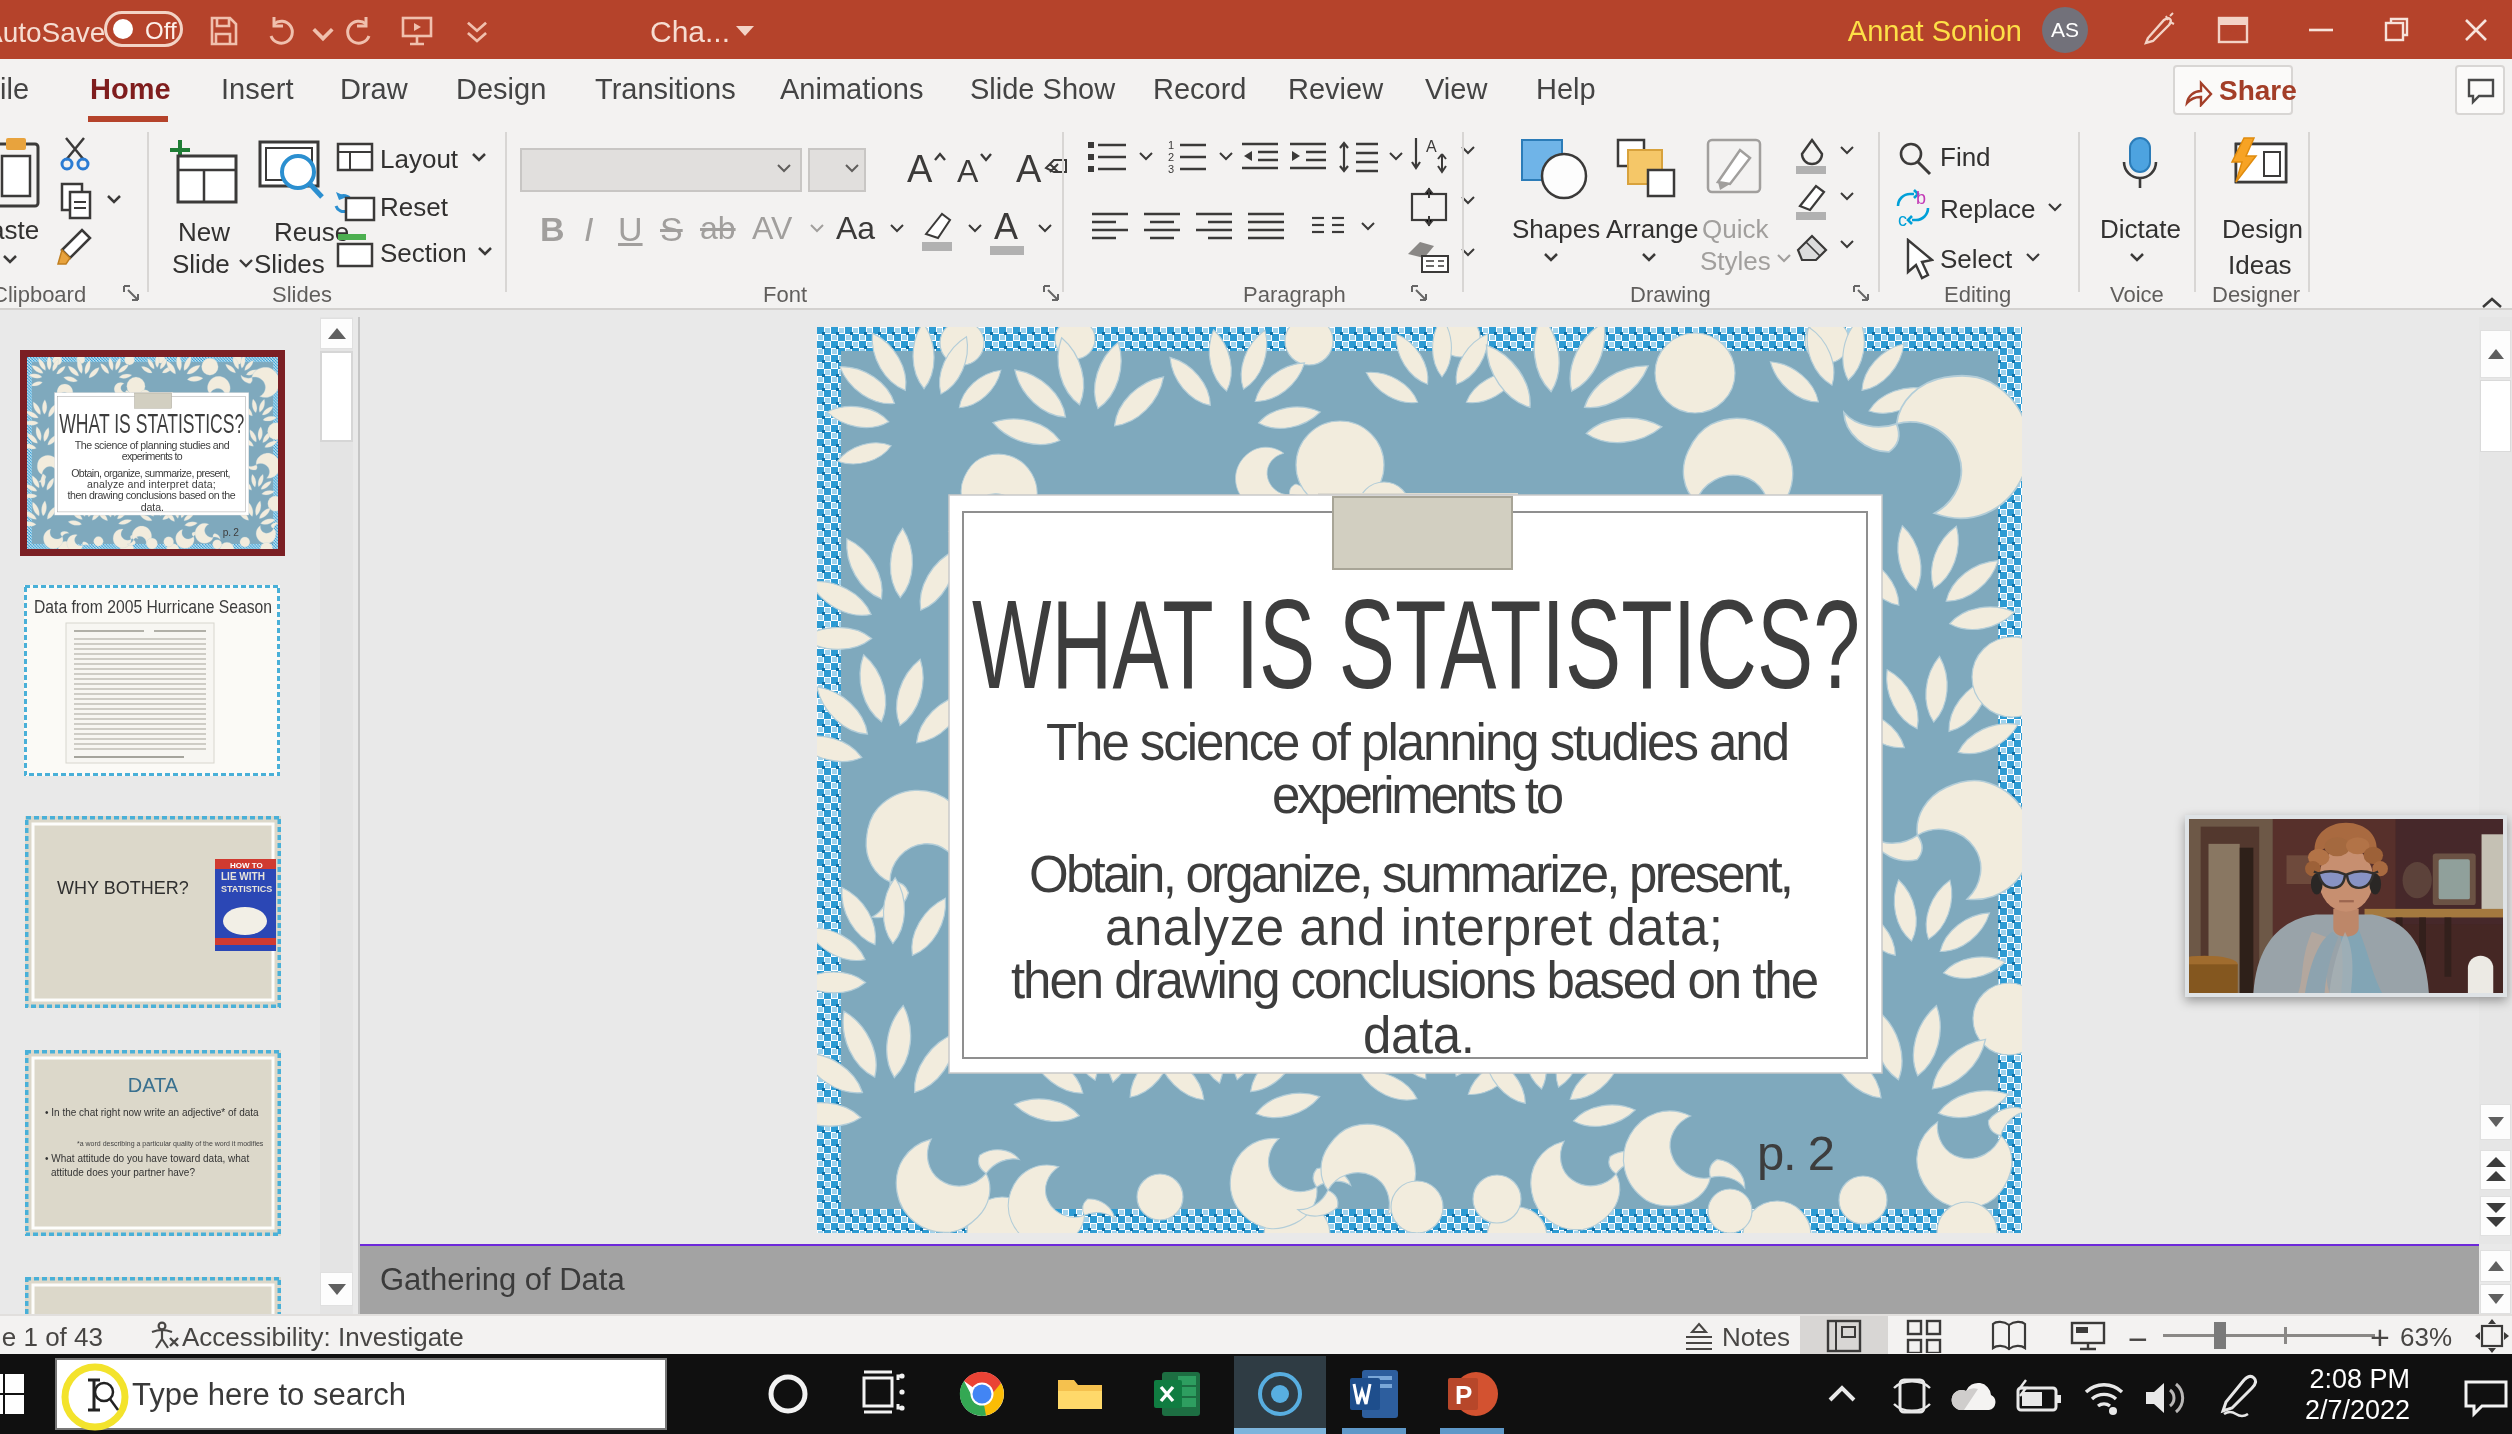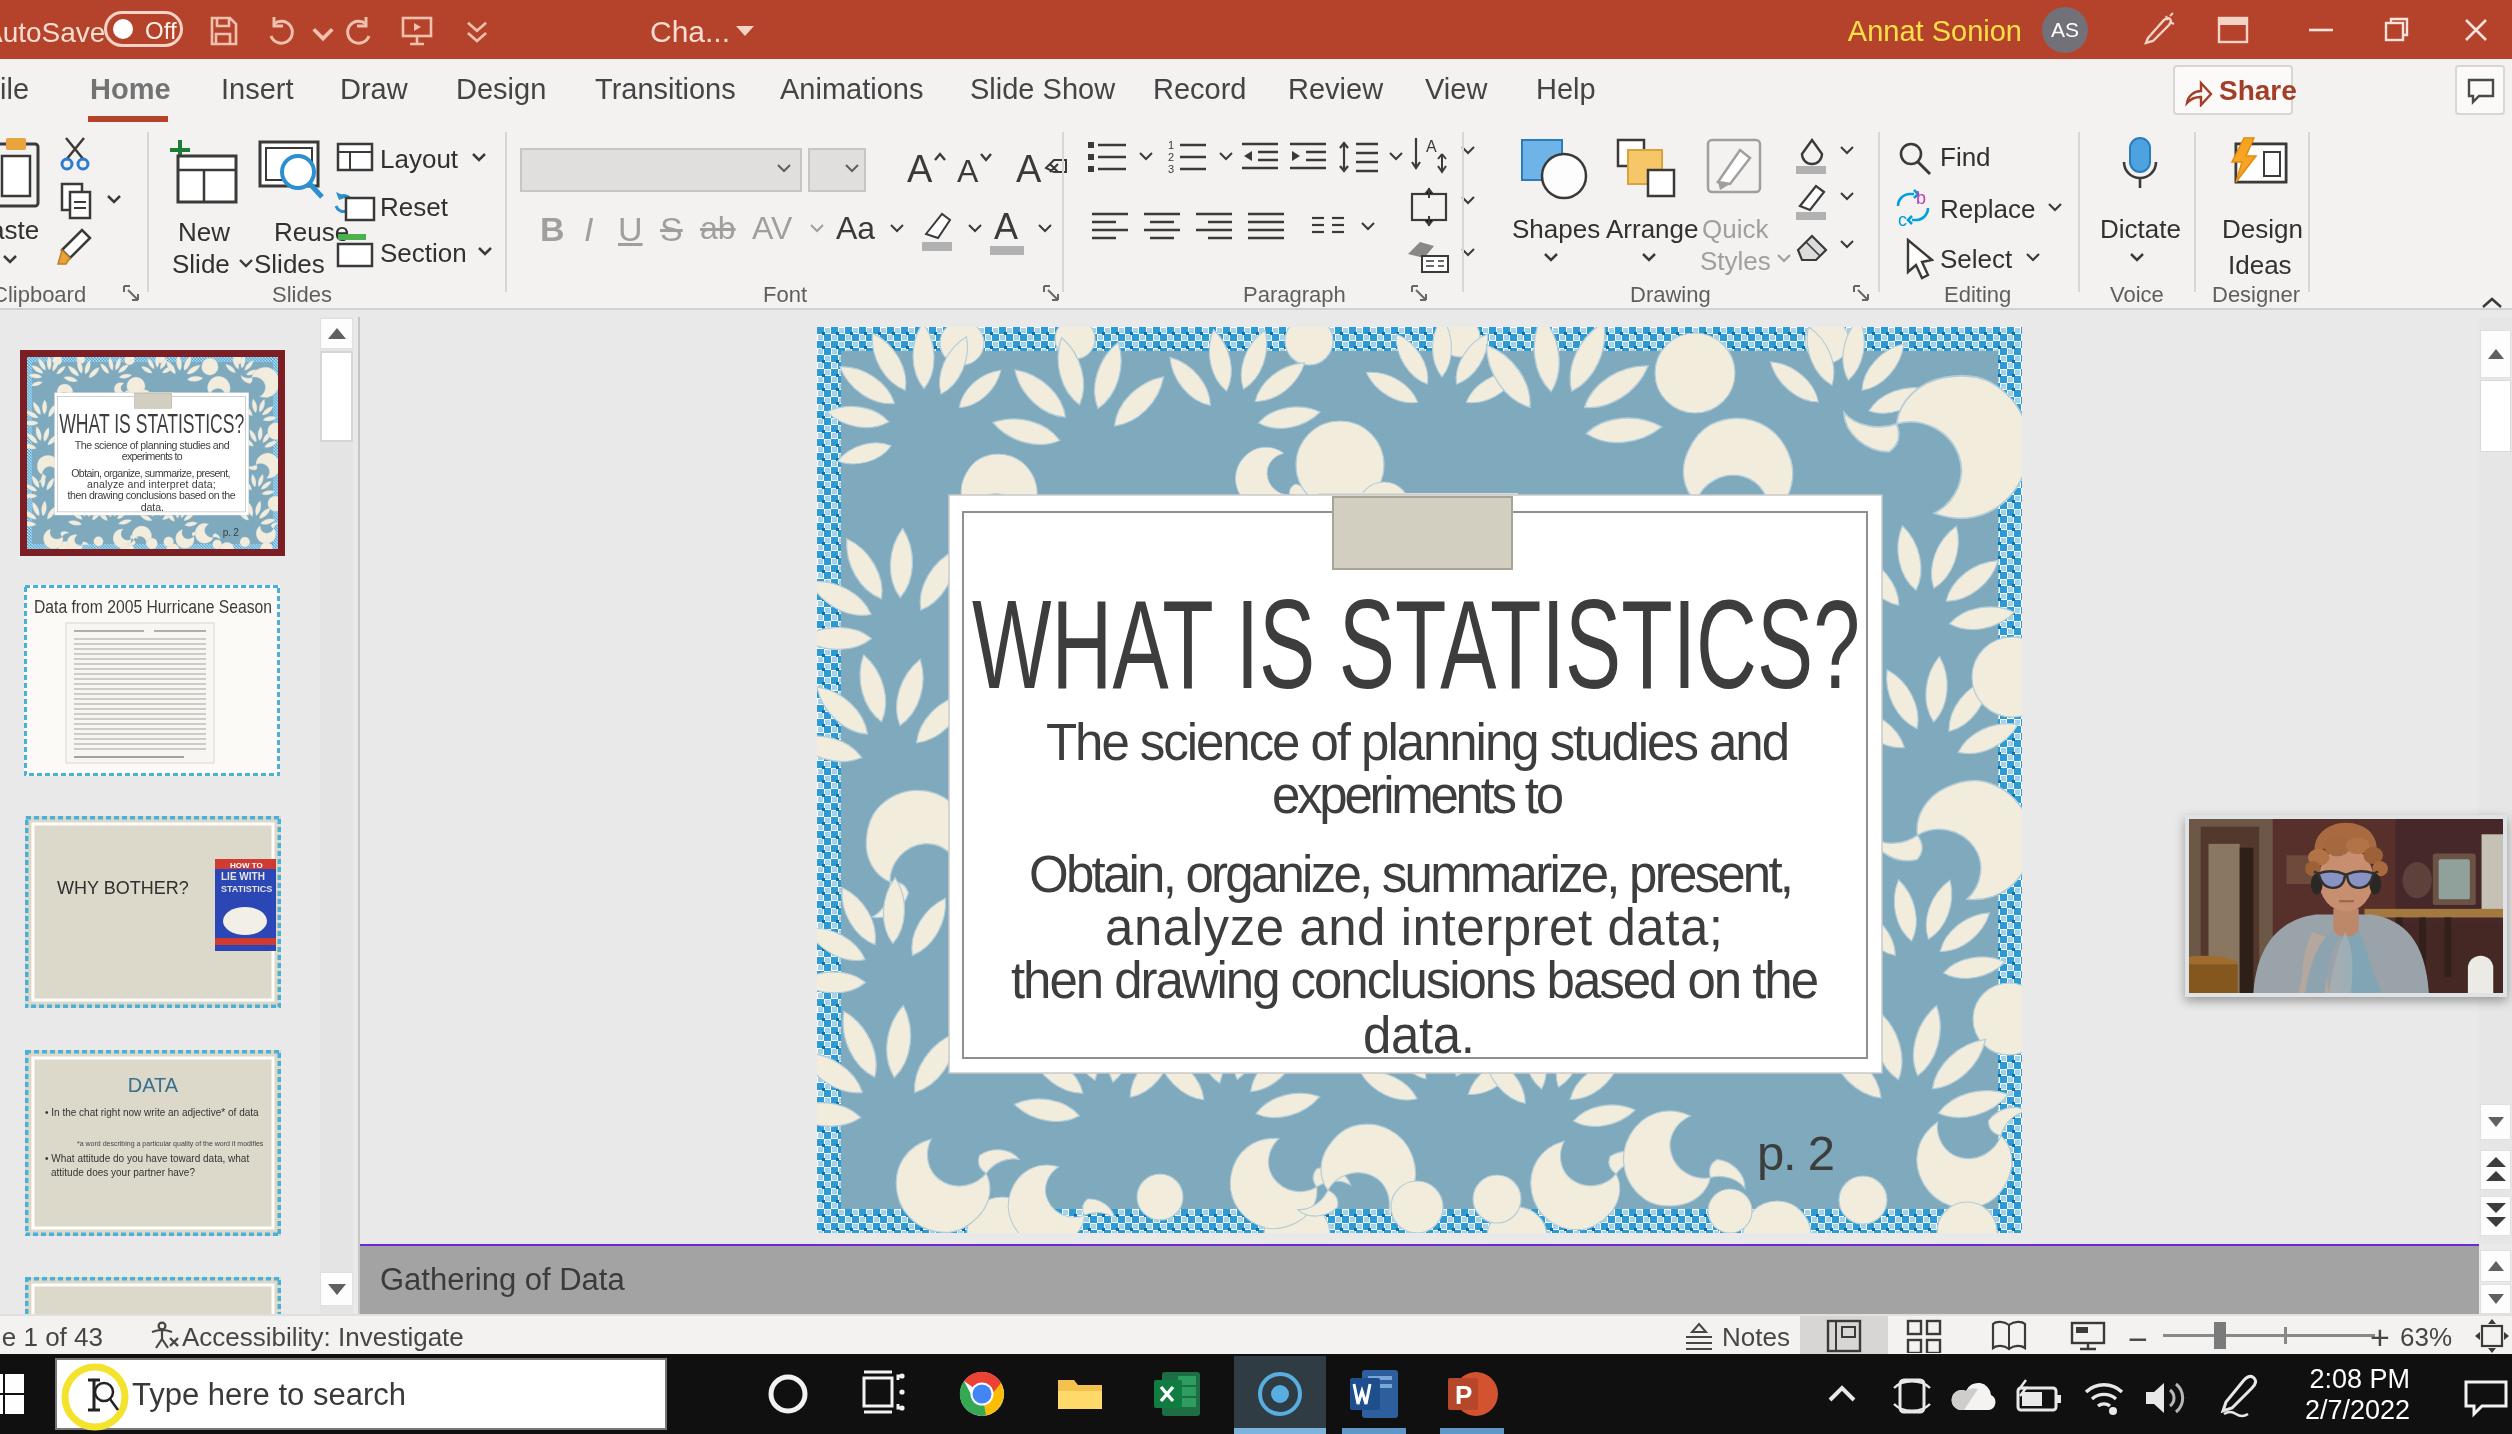--- a/index.html
+++ b/index.html
@@ -17,21 +17,21 @@
 #searchbox { position:absolute; left:908px; top:4px; width:689px; height:47px; background:#f4c7b6; border-radius:4px; }
 #searchbox .mag { position:absolute; left:46px; top:10px; width:28px; height:28px; }
 #searchbox .stx { position:absolute; left:130px; top:9px; font-size:27px; color:#913a23; }
 #username { position:absolute; left:1842px; width:180px; text-align:right; top:15px; font-size:29px; color:#fde047; }
 #ascircle { position:absolute; left:2042px; top:7px; width:46px; height:46px; background:#72717a; border-radius:50%; color:#fff; font-size:21px; text-align:center; line-height:46px; }
 
 .wico { position:absolute; top:12px; width:36px; height:36px; }
 
 #tabrow { position:absolute; left:0; top:59px; width:2512px; height:63px; background:#f3f2f1; }
 #tabrow .tab { position:absolute; top:14px; font-size:29px; color:#444; }
-#tabrow .sel { color:#737373; font-weight:bold; }
+#tabrow .sel { color:#7f1d1d; font-weight:bold; }
 #homeline { position:absolute; left:88px; top:57px; width:80px; height:6px; background:#b5432b; }
 #sharebtn { position:absolute; left:2173px; top:6px; width:120px; height:50px; background:#fbfaf9; border:2px solid #d8d6d4; border-radius:4px; }
 #sharebtn span { position:absolute; left:44px; top:8px; font-size:28px; font-weight:bold; color:#a33e28; }
 #commbtn { position:absolute; left:2455px; top:6px; width:50px; height:50px; background:#fbfaf9; border:2px solid #d8d6d4; border-radius:4px; }
 
 #ribbon { position:absolute; left:0; top:122px; width:2512px; height:186px; background:#f3f2f1; }
 #ribbon .glabel { position:absolute; top:160px; font-size:22px; color:#605e5c; }
 #ribbon .vsep { position:absolute; top:10px; width:2px; height:160px; background:#d8d6d4; }
 #ribbon .btxt { position:absolute; font-size:26px; color:#323130; }
 #ribbon .launcher { position:absolute; top:160px; width:22px; height:22px; }

